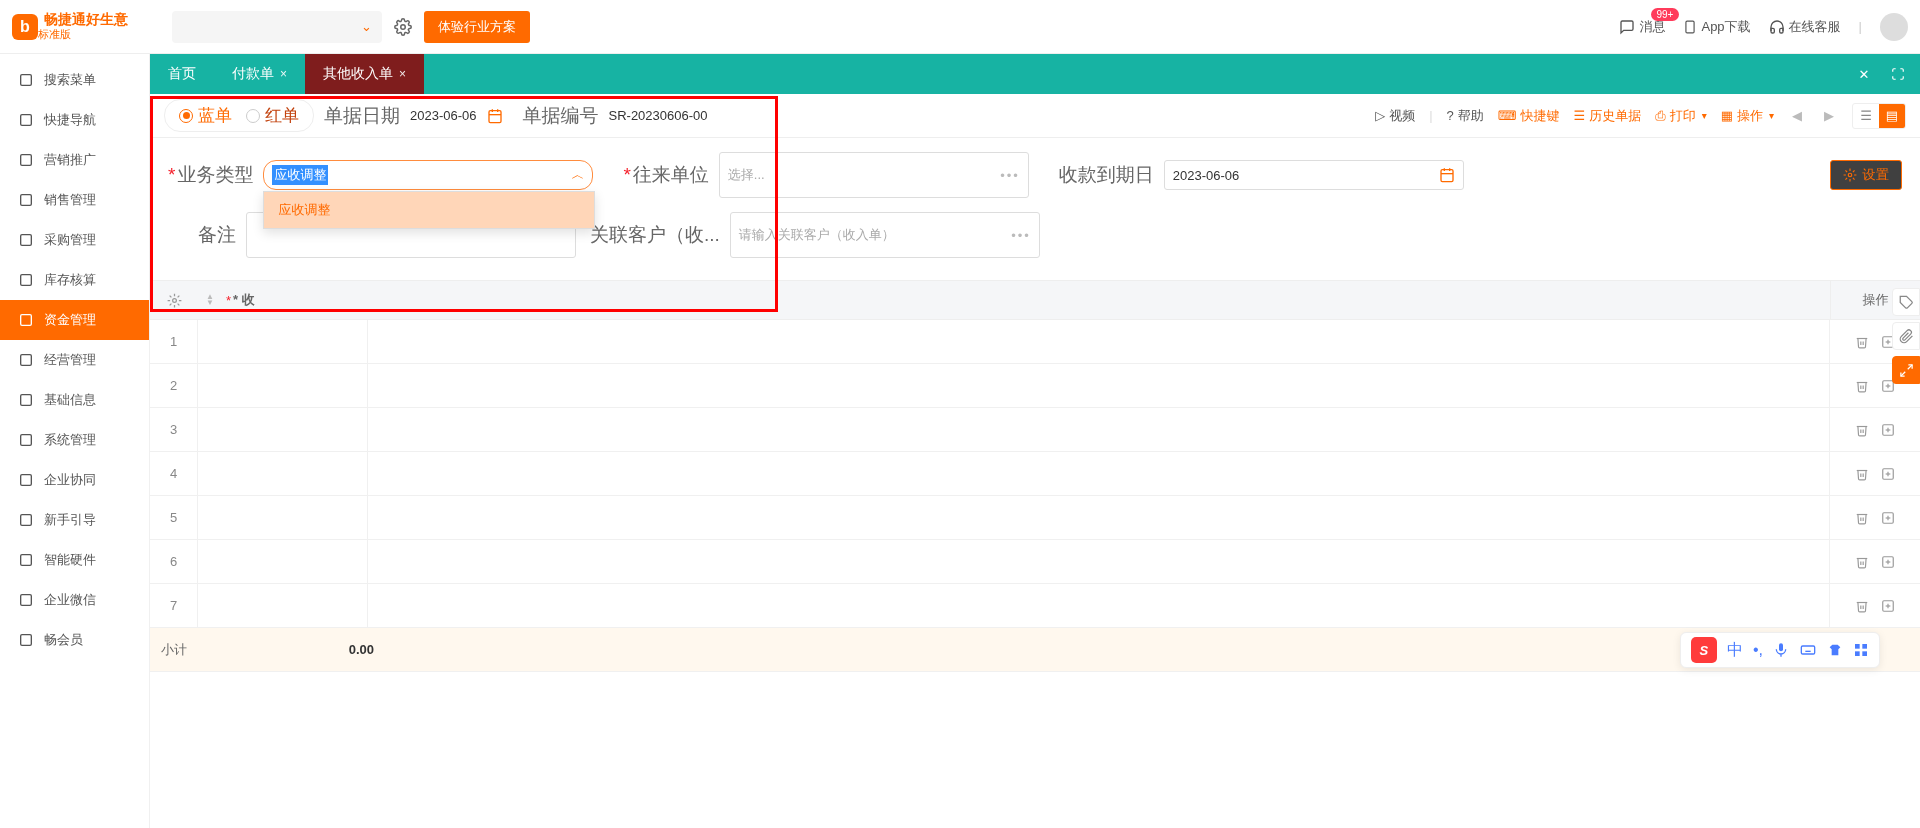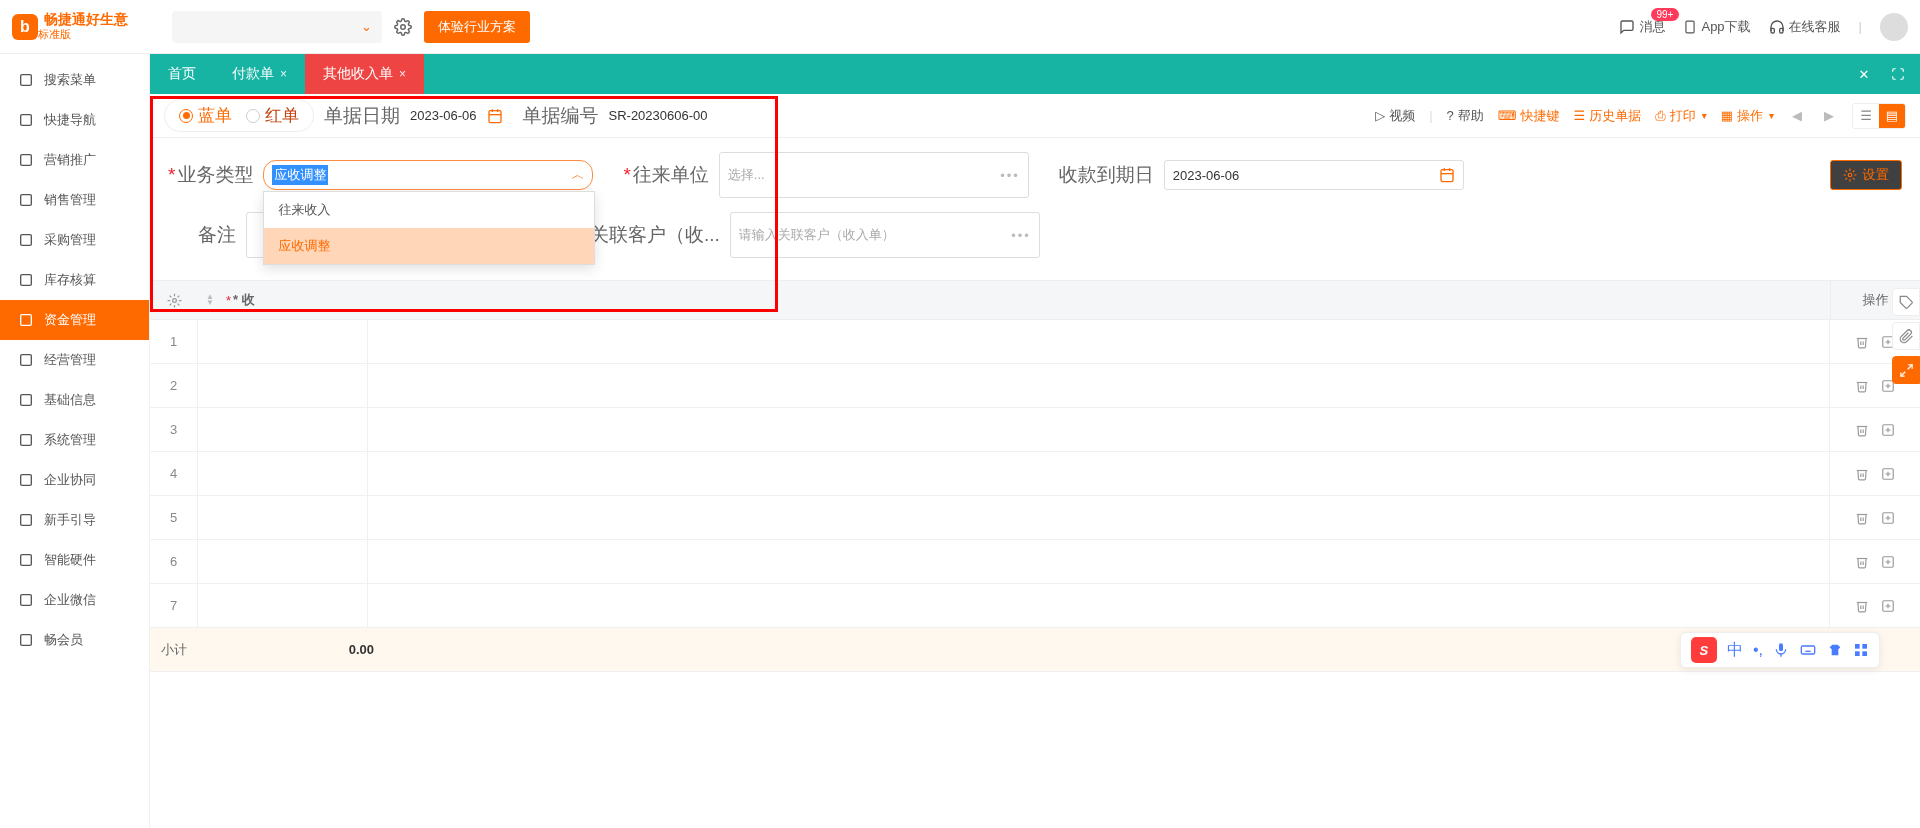--- a/index.html
+++ b/index.html
@@ -25,21 +25,21 @@
 .body-row { display: flex; flex: 1; min-height: 0; }
 .sidebar { width: 150px; background: #fff; border-right: 1px solid #f0f0f0; padding-top: 6px; }
 .side-item { display: flex; align-items: center; gap: 10px; padding: 11px 18px; color: #555; cursor: pointer; font-size: 13px; }
 .side-item.active { background: #ff6a00; color: #fff; }
 .side-icon { width: 16px; height: 16px; display: inline-flex; align-items: center; justify-content: center; }
 
 
 .content { flex: 1; display: flex; flex-direction: column; background: #f7f8fa; min-width: 0; }
 .tabs-bar { height: 40px; background: #17b3a3; display: flex; align-items: stretch; color: #fff; }
 .tab { padding: 0 18px; display: flex; align-items: center; gap: 6px; cursor: pointer; font-size: 14px; }
-.tab.active { background: #ef4444; }
+.tab.active { background: #7f1d1d; }
 .tab-close { font-size: 12px; opacity: .9; }
 .tabs-actions { margin-left: auto; display: flex; align-items: center; gap: 10px; padding-right: 10px; }
 .ta-btn { width: 24px; height: 24px; display: flex; align-items: center; justify-content: center; cursor: pointer; border-radius: 3px; }
 
 
 .toolbar { height: 44px; background: #fff; display: flex; align-items: center; padding: 0 14px; gap: 10px; border-bottom: 1px solid #eee; }
 .radio-group { display: flex; align-items: center; gap: 14px; border: 1px solid #eee; border-radius: 16px; padding: 4px 14px; }
 .radio-item { display: flex; align-items: center; gap: 5px; cursor: pointer; font-size: 17px; }
 .radio-dot { width: 14px; height: 14px; border: 1px solid #ccc; border-radius: 50%; display: inline-flex; align-items: center; justify-content: center; }
 .radio-dot.checked { border-color: #ff6a00; }
@@ -379,21 +379,20 @@
       </div>
 
       <div class="form-area">
         <div class="form-row">
           <div class="form-group">
             <span class="field-label"><span class="req">*</span><span>业务类型</span></span>
             <div class="sel-input expanded">
               <span class="sel-text">应收调整</span>
               <span class="sel-caret">︿</span>
               <div class="dropdown" id="biz-dropdown">
-                  <div class="dd-item">往来收入</div>
                   <div class="dd-item highlight">应收调整</div>
                 </div>
             </div>
           </div>
           <div class="form-group">
             <span class="field-label"><span class="req">*</span><span>往来单位</span></span>
             <div class="plain-input">
               <span>选择...</span>
               <span class="dots-icon">•••</span>
             </div>

